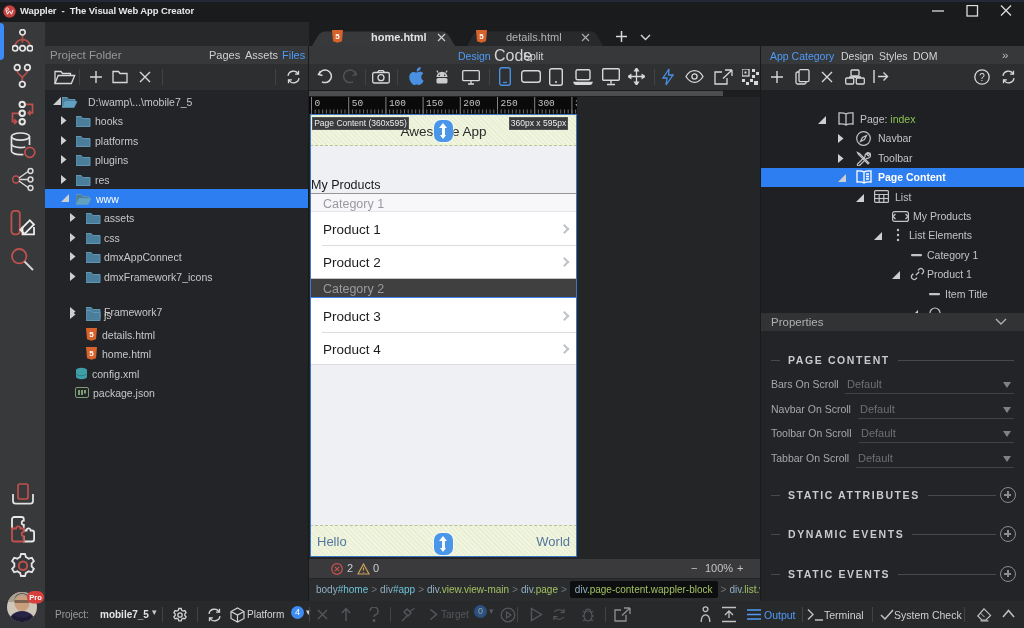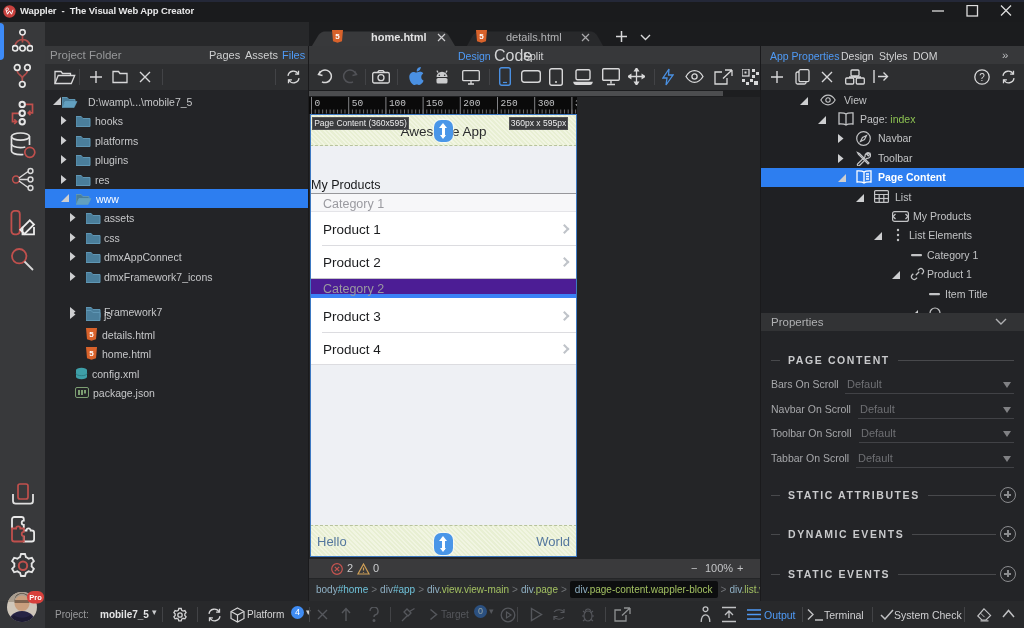--- a/index.html
+++ b/index.html
@@ -441,21 +441,21 @@
     </div>
  <div class="abs pvitem" style="top:98px;height:34px">
       <span class="pvt">Product 1</span>
       <span class="chev"></span>
     </div>
  <div class="abs pvdiv" style="top:131px"></div>
  <div class="abs pvitem" style="top:132px;height:32px">
       <span class="pvt">Product 2</span>
       <span class="chev"></span>
     </div>
- <div class="abs" style="left:0;top:164px;width:267px;height:20px;background:#4c1d95;border-top:1px solid #c4c4c8;border-bottom:4px solid #3b82f6">
+ <div class="abs" style="left:0;top:164px;width:267px;height:20px;background:#404040;border-top:1px solid #c4c4c8;border-bottom:1px solid #3b82f6">
       <span class="tx" style="left:13px;top:3px;font-size:12.5px;color:#9a9aa0">Category 2</span>
     </div>
  <div class="abs pvitem" style="top:184px;height:35px">
       <span class="pvt">Product 3</span>
       <span class="chev"></span>
     </div>
  <div class="abs pvdiv" style="top:218px"></div>
  <div class="abs pvitem" style="top:219px;height:31px">
       <span class="pvt">Product 4</span>
       <span class="chev"></span>
@@ -488,21 +488,21 @@
  <span class="tx" style="left:64px;top:3px;color:#cbccce">0</span>
  <span class="tx" style="left:382px;top:3px;color:#c3c4c6">−</span>
  <span class="tx" style="left:396px;top:3px;color:#c3c4c6">100%</span>
  <span class="tx" style="left:428px;top:3px;color:#c3c4c6">+</span>
 </div>
 <div class="abs" id="crumbs">
  <span style="margin-left:7px;color:#8fb0c4">body<span style="color:#6fc2d9">#home</span></span><span class="csep">&gt;</span><span style="color:#8fb0c4">div<span style="color:#6fc2d9">#app</span></span><span class="csep">&gt;</span><span style="color:#8fb0c4">div<span style="color:#a3c162">.view.view-main</span></span><span class="csep">&gt;</span><span style="color:#8fb0c4">div<span style="color:#a3c162">.page</span></span><span class="csep">&gt;</span><span class="cbox" style="color:#8fb0c4">div<span style="color:#a3c162">.page-content.wappler-block</span></span><span class="csep">&gt;</span><span style="color:#8fb0c4">div<span style="color:#a3c162">.list.wa</span></span>
 </div>
 <div class="abs" id="rp-top"></div>
 <div class="abs" id="rp-head">
- <span class="tx" style="left:9px;color:#4f9bf7;font-size:10.5px;top:1px">App Properties</span>
+ <span class="tx" style="left:9px;color:#4f9bf7;font-size:10.5px;top:1px">App Category</span>
  <span class="tx" style="left:80px;color:#d2d3d4;font-size:10.5px;top:1px">Design</span>
  <span class="tx" style="left:118px;color:#d2d3d4;font-size:10.5px;top:1px">Styles</span>
  <span class="tx" style="left:152px;color:#d2d3d4;font-size:10.5px;top:1px">DOM</span>
  <span class="tx" style="left:241px;color:#bcbdbf">»</span>
 </div>
 <div class="abs" id="rp-ops">
  <svg class="ico" style="left:9px;top:6px" width="14" height="14" viewBox="0 0 14 14">
       <path d="M7 1 v12 M1 7 h12" stroke="#d8d8d9" stroke-width="1.4"></path>
     </svg>
  <svg class="ico" style="left:34px;top:5px" width="15" height="16" viewBox="0 0 15 16">
@@ -535,32 +535,20 @@
  <svg class="ico" style="left:240px;top:5px" width="15" height="16" viewBox="0 0 15 15">
       <g fill="none" stroke="#d8d8d9" stroke-width="1.3">
         <path d="M2 6.4 a5.4 5.4 0 0 1 10.2-1.7"></path>
         <path d="M12.5 1.2 v3.4 h-3.4"></path>
         <path d="M13 8.6 a5.4 5.4 0 0 1 -10.2 1.7"></path>
         <path d="M2.5 13.8 v-3.4 h3.4"></path>
       </g>
     </svg>
 </div>
 <div class="abs" id="rp-tree">
- <div class="atrow" style="top:0.5px">
-      <svg class="ico arr" style="left:39px;top:6px" width="8" height="8">
-        <use href="#arr-e"></use>
-      </svg>
-      <svg class="ico" style="left:59px;top:3px" width="16" height="12" viewBox="0 0 19 13">
-        <g fill="none" stroke="#c2c3c5" stroke-width="1.3">
-          <path d="M1 6.5 C3.5 2.2 6.5 0.7 9.5 0.7 s6 1.5 8.5 5.8 C15.5 10.8 12.5 12.3 9.5 12.3 S3.5 10.8 1 6.5 z"></path>
-          <circle cx="9.5" cy="6.5" r="2.6"></circle>
-        </g>
-      </svg>
-      <span class="lbl" style="left:83px;top:3px;position:absolute">View</span>
-    </div>
  <div class="atrow" style="top:19.9px">
       <svg class="ico arr" style="left:57px;top:6px" width="8" height="8">
         <use href="#arr-e"></use>
       </svg>
       <svg class="ico" style="left:77px;top:2px" width="16" height="14" viewBox="0 0 16 14">
         <g fill="none" stroke="#c2c3c5" stroke-width="1.3">
           <path d="M8 2 C6.5 0.9 4.5 0.7 1 0.9 V12 c3.5-.2 5.5 0 7 1.1 c1.5-1.1 3.5-1.3 7-1.1 V0.9 c-3.5-.2-5.5 0-7 1.1 z M8 2 v11"></path>
         </g>
       </svg>
       <span class="lbl" style="left:99px;top:3px;position:absolute">Page: <span style="color:#8cc152">index</span></span>

